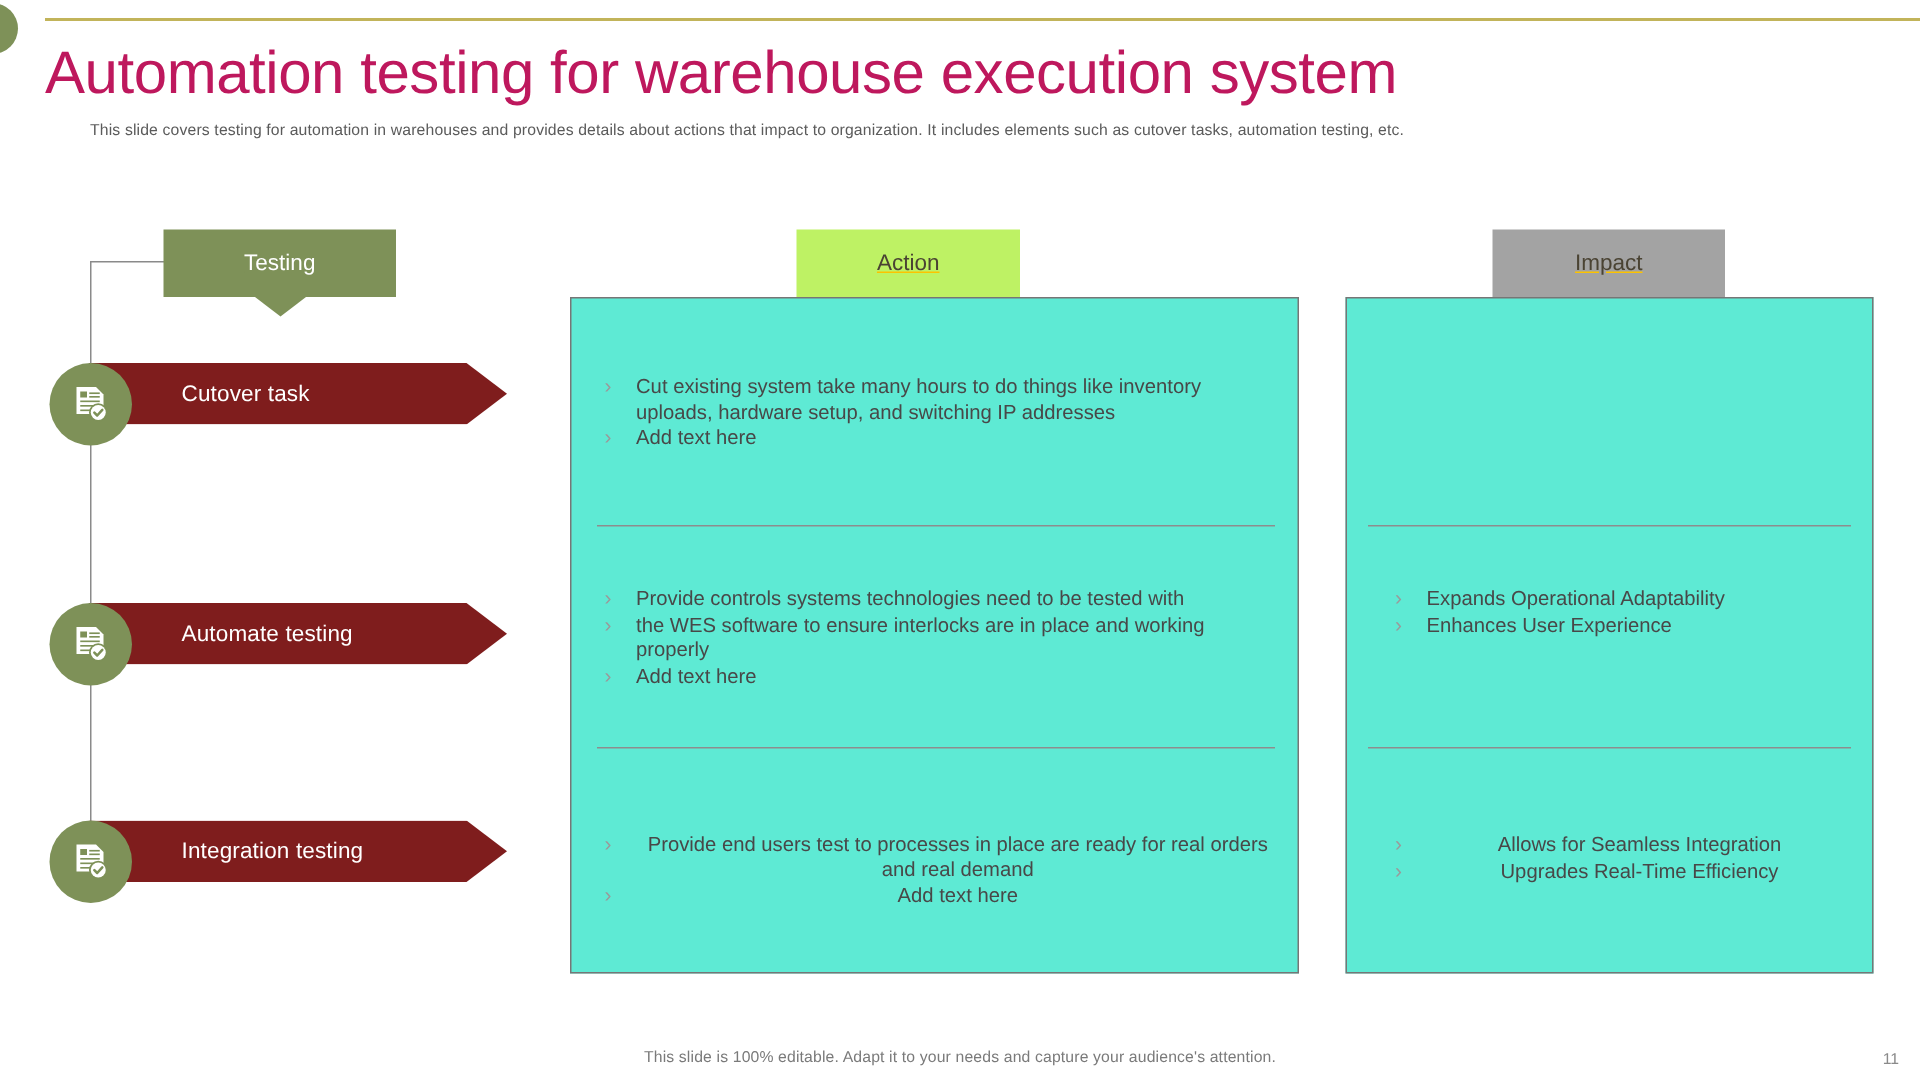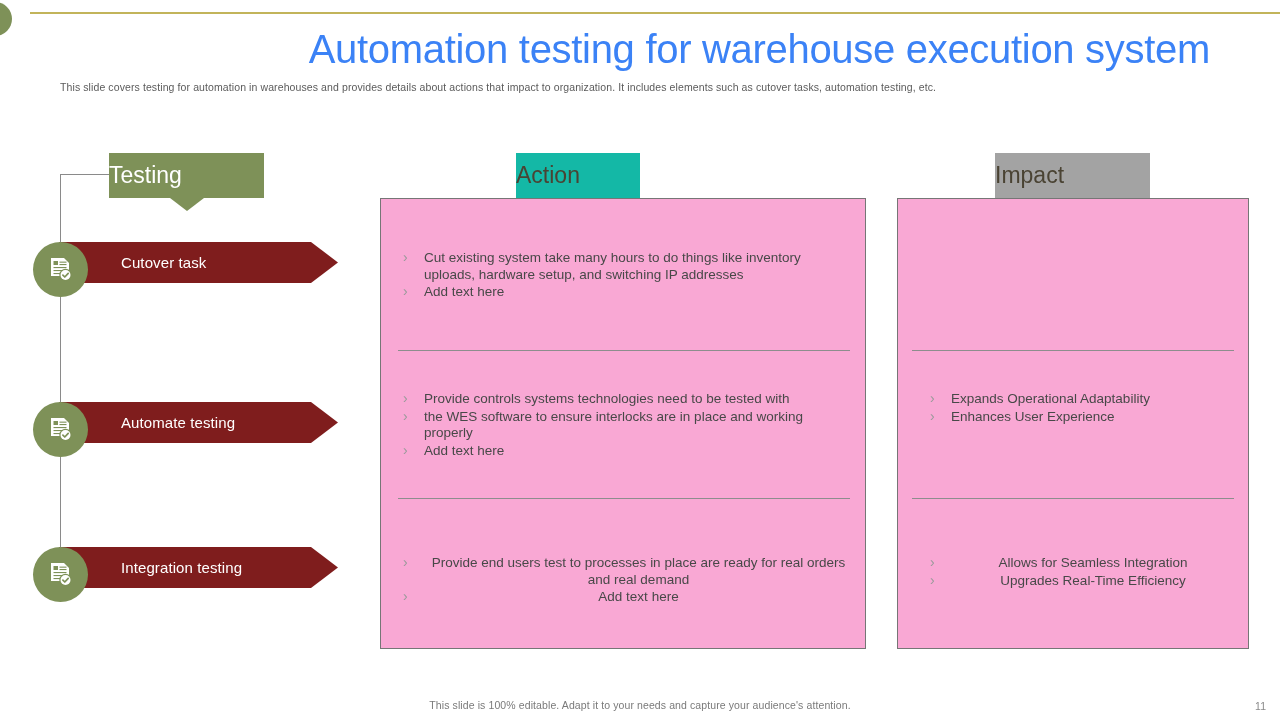--- a/index.html
+++ b/index.html
@@ -20,51 +20,51 @@
   .top-dot{
     position:absolute;left:-12px;top:2px;width:24px;height:34px;
     background:#7e9158;
     border-radius:0 24px 24px 0;
   }
 
   
   .page-title{
     position:absolute;left:30px;top:24px;width:1180px;
     font-size:40px;line-height:50px;font-weight:400;
-    color:#3b82f6;letter-spacing:-0.3px;white-space:nowrap;text-align:right;
+    color:#be185d;letter-spacing:-0.3px;white-space:nowrap;
   }
   .page-subtitle{
     position:absolute;left:31px;top:80px;width:1200px;
     font-size:10.5px;line-height:14px;color:#5b5b5b;
     letter-spacing:0.1px;white-space:nowrap;margin-left:29px;
   }
 
   
   .banner{
     position:absolute;height:45px;
-    display:flex;align-items:center;
-    font-size:23px;font-weight:400;
+    display:flex;align-items:center;justify-content:center;
+    font-size:15px;font-weight:400;text-decoration:underline;
   }
   .banner .banner-label{pointer-events:none;}
   .banner::after{
     content:"";position:absolute;left:50%;top:45px;
     transform:translateX(-50%);
     width:0;height:0;
     border-left:17px solid transparent;
     border-right:17px solid transparent;
     border-top:13px solid currentColor;
   }
   .banner-green{
     left:109px;top:153px;width:155px;
     background:#7e9158;color:#7e9158;
   }
   .banner-green .banner-label{color:#ffffff;}
   .banner-yellow-action{
-    left:516px;top:153px;width:124px;
-    background:#14b8a6;color:#fcc300;
+    left:531px;top:153px;width:149px;
+    background:#bef264;color:#fcc300;
   }
   .banner-yellow-impact{
     left:995px;top:153px;width:155px;
     background:#a3a3a3;color:#fcc300;
   }
   .banner-yellow-action .banner-label,
   .banner-yellow-impact .banner-label{color:#4a4333;}
 
   
   .flow-line{
@@ -92,21 +92,21 @@
   }
   .step-circle{
     position:absolute;left:0;top:0;width:55px;height:55px;
     border-radius:50%;background:#7e9158;
     display:flex;align-items:center;justify-content:center;
   }
   .doc-icon{display:block;}
 
   
   .panel{
-    position:absolute;border:1px solid #767676;background:#f9a8d4;
+    position:absolute;border:1px solid #767676;background:#5eead4;
   }
   .panel-action{left:380px;top:198px;width:484px;height:449px;}
   .panel-impact{left:897px;top:198px;width:350px;height:449px;}
 
   .divider{
     position:absolute;height:1px;background:#8d8d8d;
   }
   .panel-action .divider{left:17px;width:452px;}
   .panel-impact .divider{left:14px;width:322px;}
   .div-a1{top:151px;}

